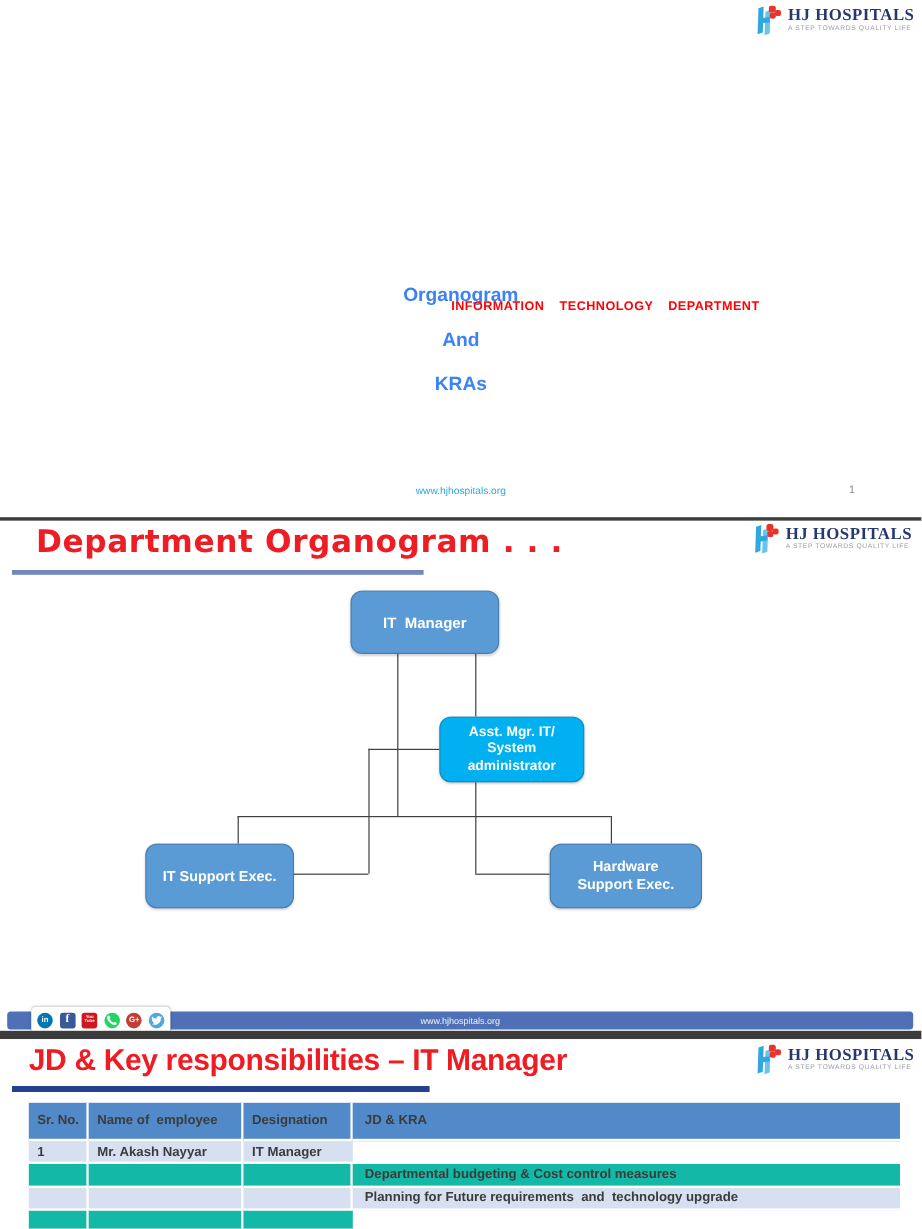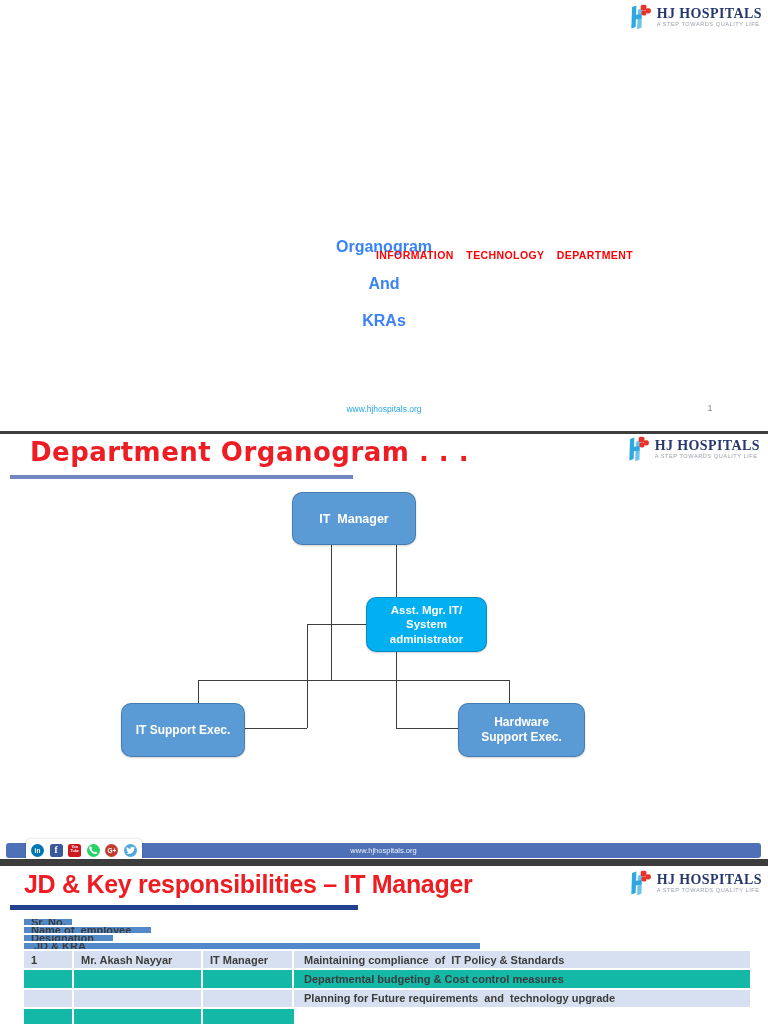--- a/index.html
+++ b/index.html
@@ -93,21 +93,21 @@
   .jd-table{position:absolute;left:24px;top:53px;width:726px;}
   .t-row{display:flex;width:726px;height:19.4px;box-sizing:border-box;}
   .t-cell{box-sizing:border-box;border-right:2px solid #fff;border-bottom:2px solid #fff;
     padding:0 0 0 7px;display:flex;align-items:center;overflow:hidden;}
   .t-cell:last-child{border-right:none;}
   .c0{width:50px;}.c1{width:129px;}.c2{width:91px;}.c3{width:456px;padding-left:10px;}
   .t-head .t-cell{background:#528ac9;color:#fff;font-weight:bold;font-size:12px;}
   .t-row.band-a .t-cell{background:#d7e0f0;}
   .t-row.band-b .t-cell{background:#14b8a6;}
   .t-row .t-cell{font-size:11px;font-weight:bold;color:#3b3b3b;}
-  .t-head{height:32px;flex-direction:column;}
+  .t-head{height:32px;}
 </style>
 </head>
 <body>
 
 <div class="page" id="page1">
 
   <div class="logo" id="logo-p1">
     <svg viewBox="0 0 36 36">
       <polygon points="7,4 13,2 12,32 6,34" fill="#2fa8df"></polygon>
       <polygon points="15,8 21,6 20,33 14,35" fill="#6cc4ea"></polygon>
@@ -234,21 +234,20 @@
       <div class="t-cell c0" data-bind="page3.table.columns.0">Sr. No.</div>
       <div class="t-cell c1" data-bind="page3.table.columns.1">Name of  employee</div>
       <div class="t-cell c2" data-bind="page3.table.columns.2">Designation</div>
       <div class="t-cell c3" data-bind="page3.table.columns.3">JD &amp; KRA</div>
     </div>
 
     <div class="t-row band-a">
       <div class="t-cell c0" data-bind="page3.table.rows.0.0">1</div>
       <div class="t-cell c1" data-bind="page3.table.rows.0.1">Mr. Akash Nayyar</div>
       <div class="t-cell c2" data-bind="page3.table.rows.0.2">IT Manager</div>
-      <div class="t-cell c3" data-bind="page3.table.rows.0.3">Maintaining compliance  of  IT Policy &amp; Standards</div>
     </div>
     <div class="t-row band-b">
       <div class="t-cell c0" data-bind="page3.table.rows.1.0"></div>
       <div class="t-cell c1" data-bind="page3.table.rows.1.1"></div>
       <div class="t-cell c2" data-bind="page3.table.rows.1.2"></div>
       <div class="t-cell c3" data-bind="page3.table.rows.1.3">Departmental budgeting &amp; Cost control measures</div>
     </div>
     <div class="t-row band-a">
       <div class="t-cell c0" data-bind="page3.table.rows.2.0"></div>
       <div class="t-cell c1" data-bind="page3.table.rows.2.1"></div>

